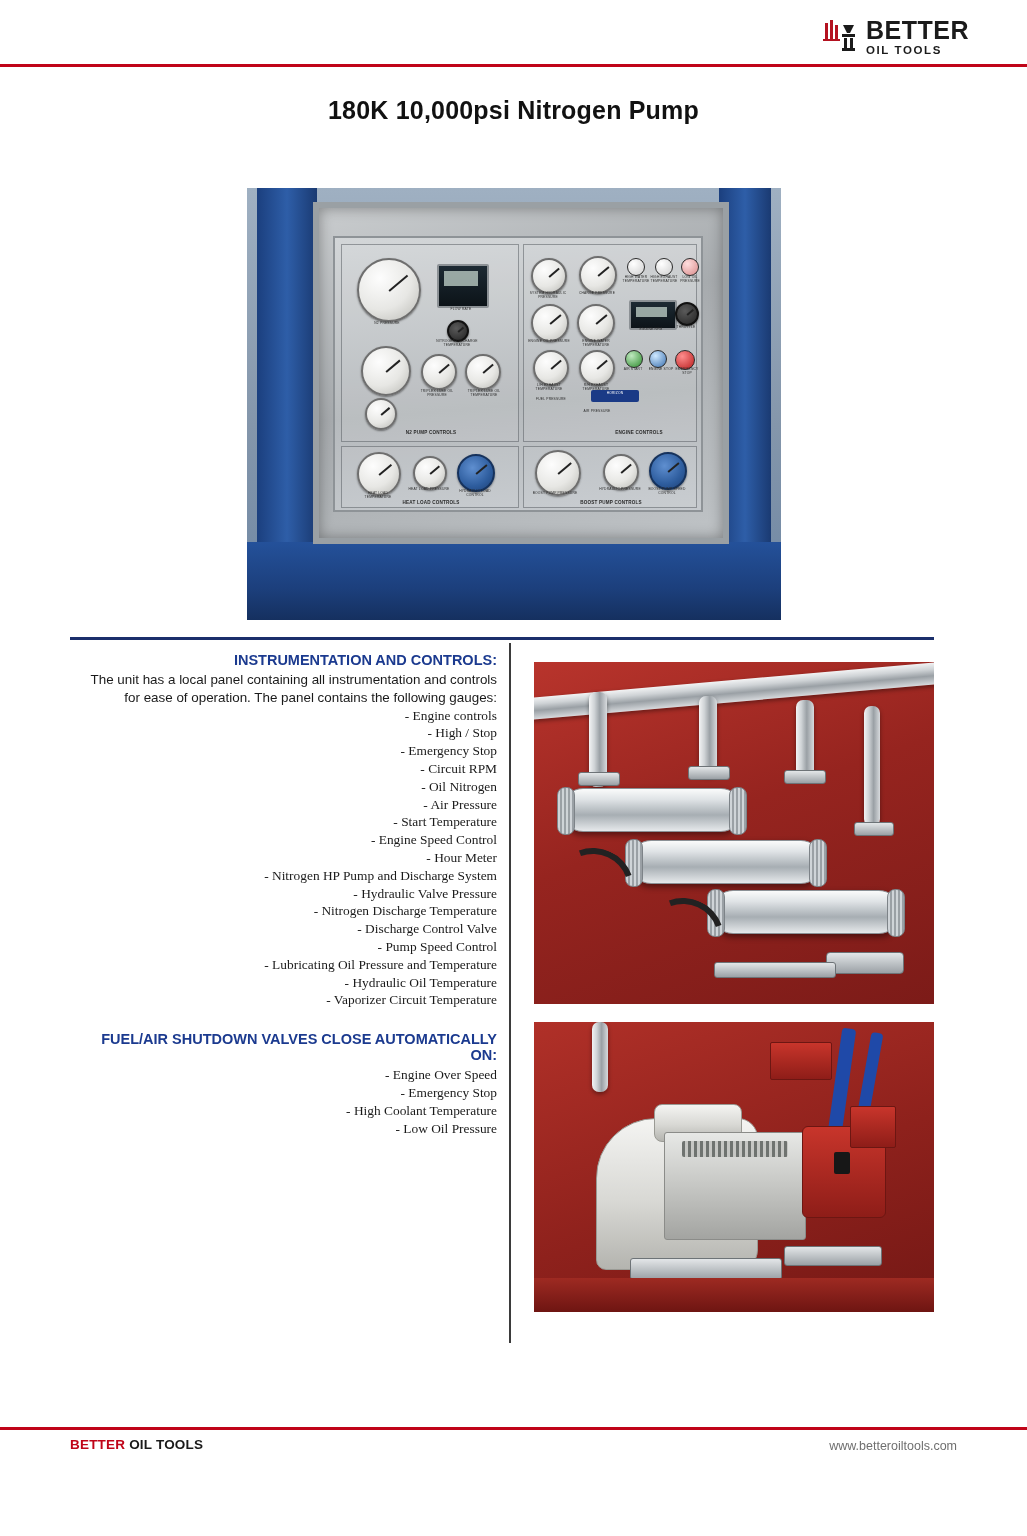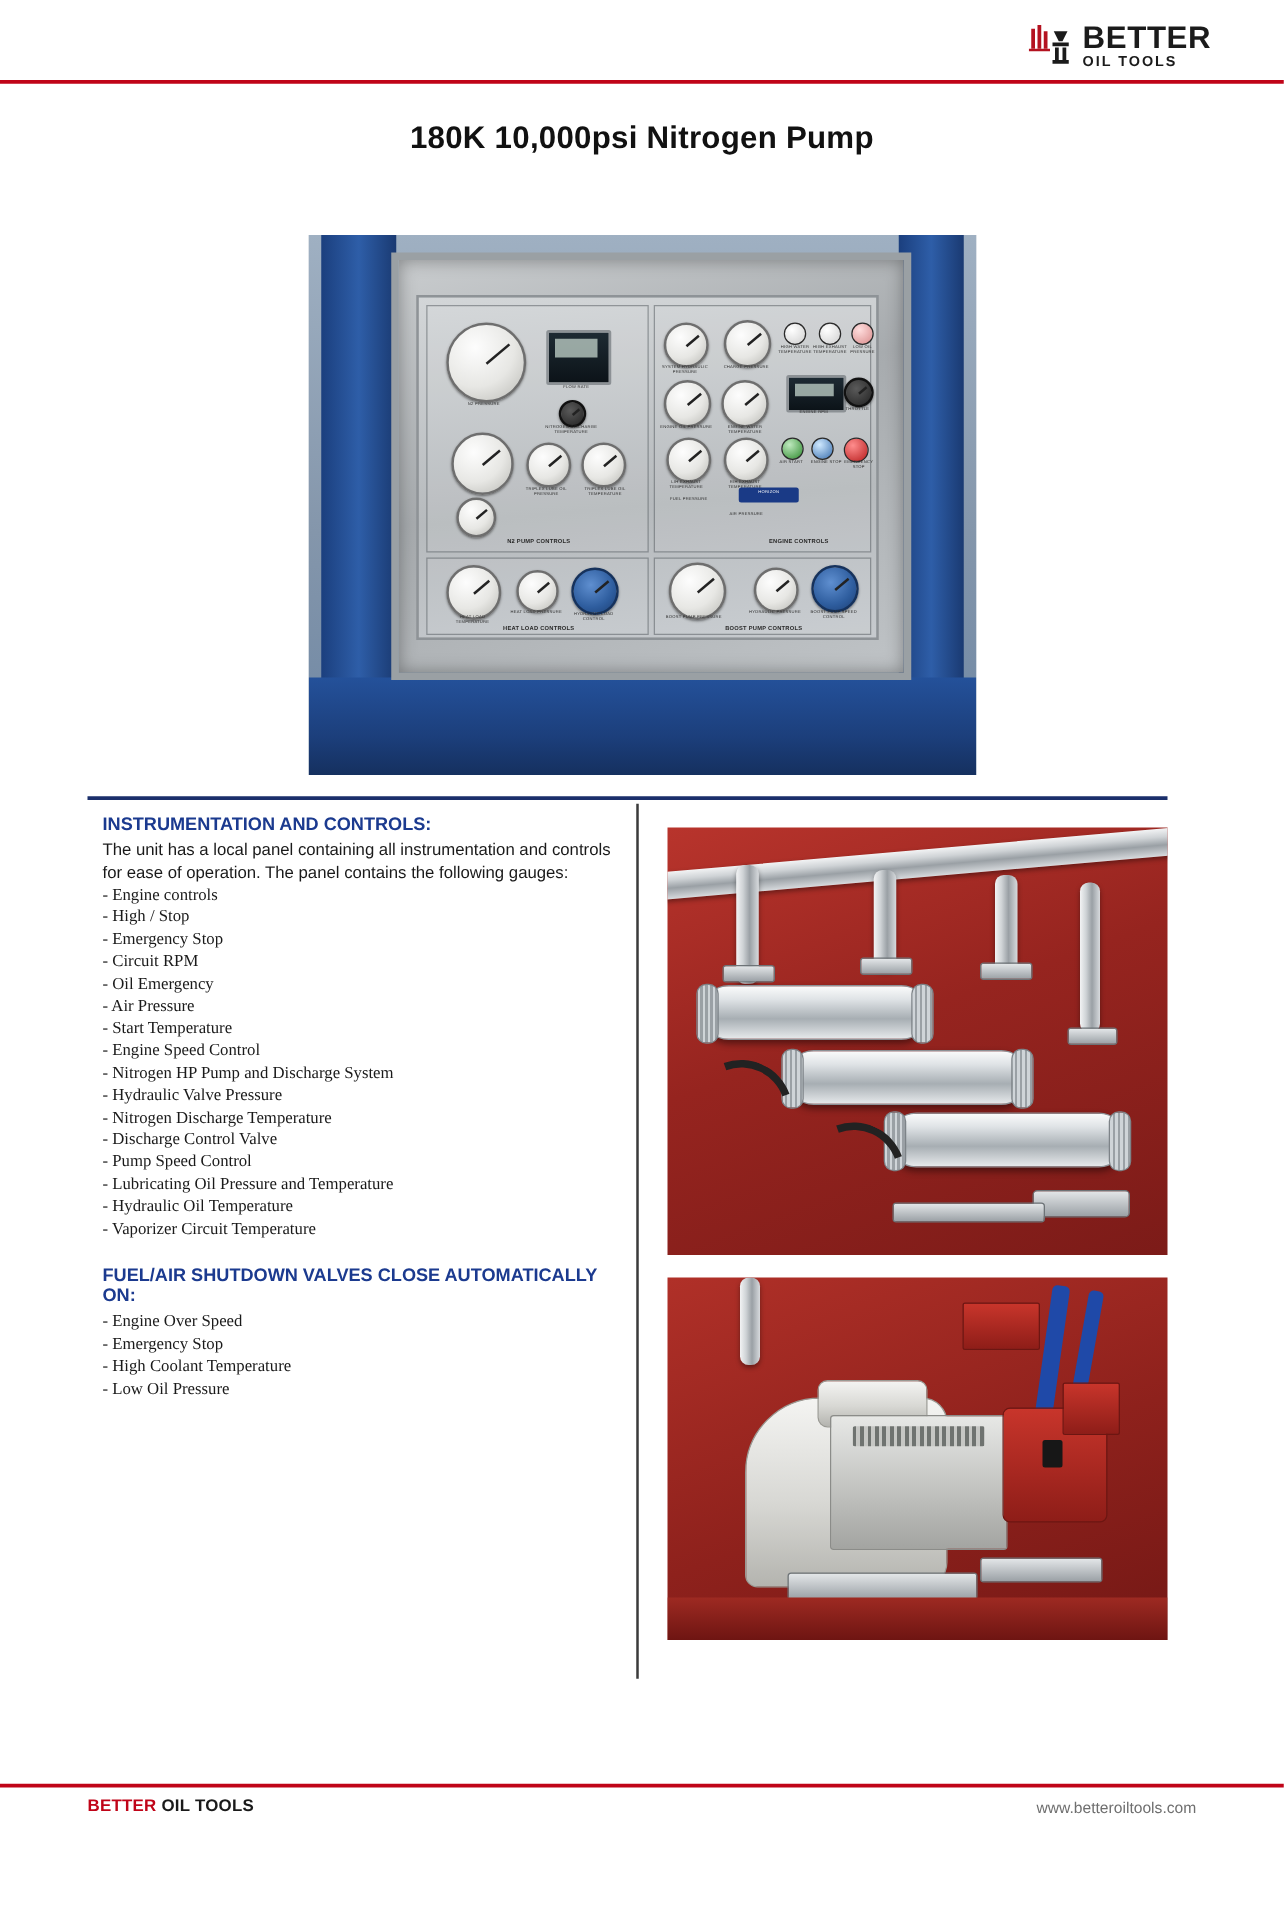--- a/index.html
+++ b/index.html
@@ -194,20 +194,21 @@
     height: 3px;
     background: #1b2f6b;
   }
 
   
   .text-col {
     position: absolute;
     left: 82px;
     top: 652px;
     width: 415px;
+    text-align: right;
   }
   .sec-head {
     color: #1b3a8f;
     font-weight: bold;
     font-size: 14.5px;
     margin: 0 0 3px 0;
   }
   .sec-head.second { margin-top: 22px; }
   .body-text {
     font-size: 13.4px;
@@ -479,24 +480,25 @@
 <div class="v-rule"></div>
 
 <div class="text-col">
   <div class="sec-head">INSTRUMENTATION AND CONTROLS:</div>
   <div class="body-text">The unit has a local panel containing all instrumentation and controls for ease of operation. The panel contains the following gauges:</div>
   <ul class="list">
     <li>- Engine controls</li>
     <li>- High / Stop</li>
     <li>- Emergency Stop</li>
     <li>- Circuit RPM</li>
-    <li>- Oil Emergency</li>
+    <li>- Oil Nitrogen</li>
     <li>- Air Pressure</li>
     <li>- Start Temperature</li>
     <li>- Engine Speed Control</li>
+    <li>- Hour Meter</li>
     <li>- Nitrogen HP Pump and Discharge System</li>
     <li>- Hydraulic Valve Pressure</li>
     <li>- Nitrogen Discharge Temperature</li>
     <li>- Discharge Control Valve</li>
     <li>- Pump Speed Control</li>
     <li>- Lubricating Oil Pressure and Temperature</li>
     <li>- Hydraulic Oil Temperature</li>
     <li>- Vaporizer Circuit Temperature</li>
   </ul>
 

